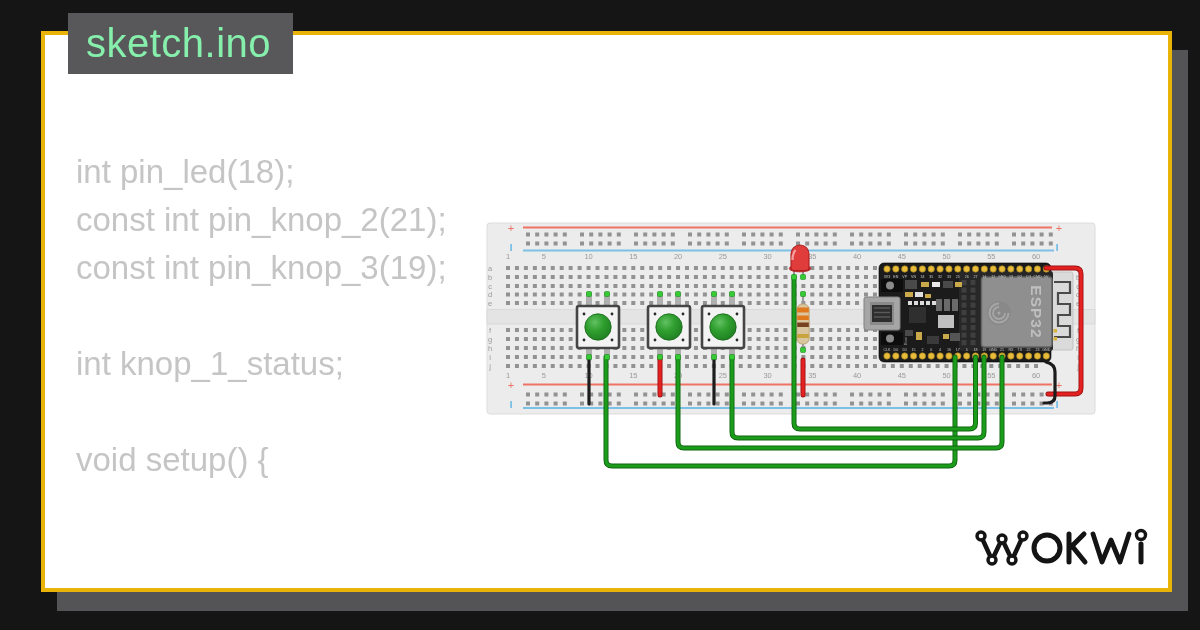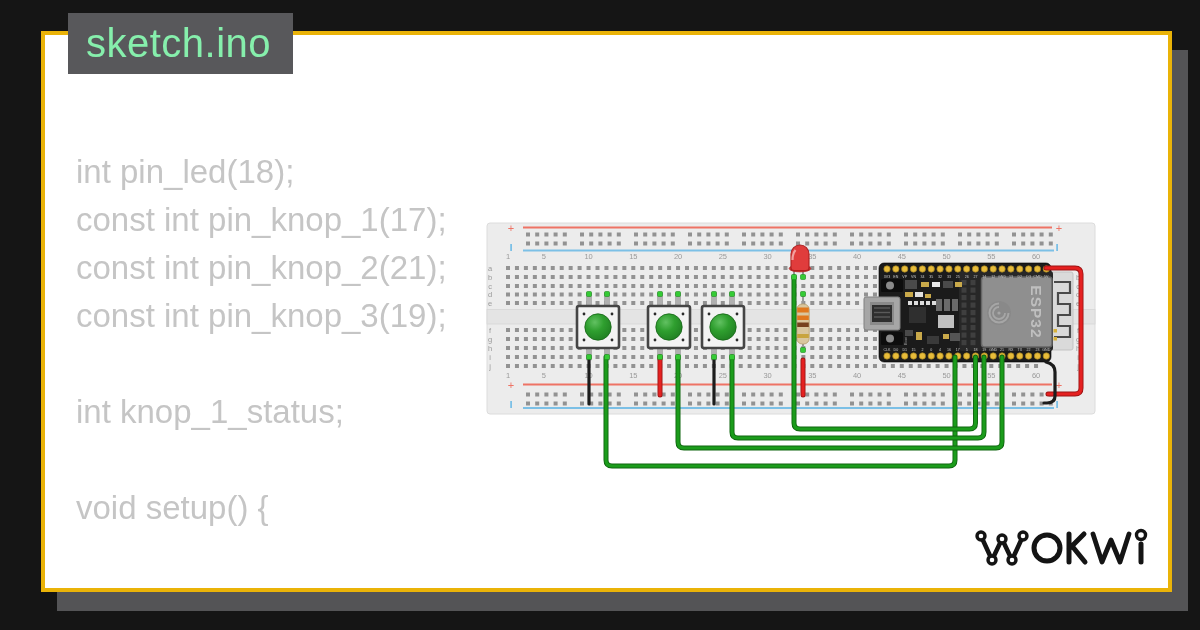--- a/index.html
+++ b/index.html
@@ -27,21 +27,20 @@
   #board{position:absolute;left:480px;top:218px;width:622px;height:258px;z-index:2;}
   #logo{position:absolute;left:975px;top:524px;width:180px;height:48px;z-index:2;}
   svg text{font-family:"Liberation Sans", sans-serif;}
 </style>
 </head>
 <body>
 
 <div class="card">
   <div class="code" id="code">
       <div class="code-line">int pin_led(18);</div>
-      <div class="code-line">const int pin_knop_1(17);</div>
       <div class="code-line">const int pin_knop_2(21);</div>
       <div class="code-line">const int pin_knop_3(19);</div>
       <div class="code-line"></div>
       <div class="code-line">int knop_1_status;</div>
       <div class="code-line"></div>
       <div class="code-line">void setup() {</div>
     </div>
 </div>
 
 <div class="tab">

